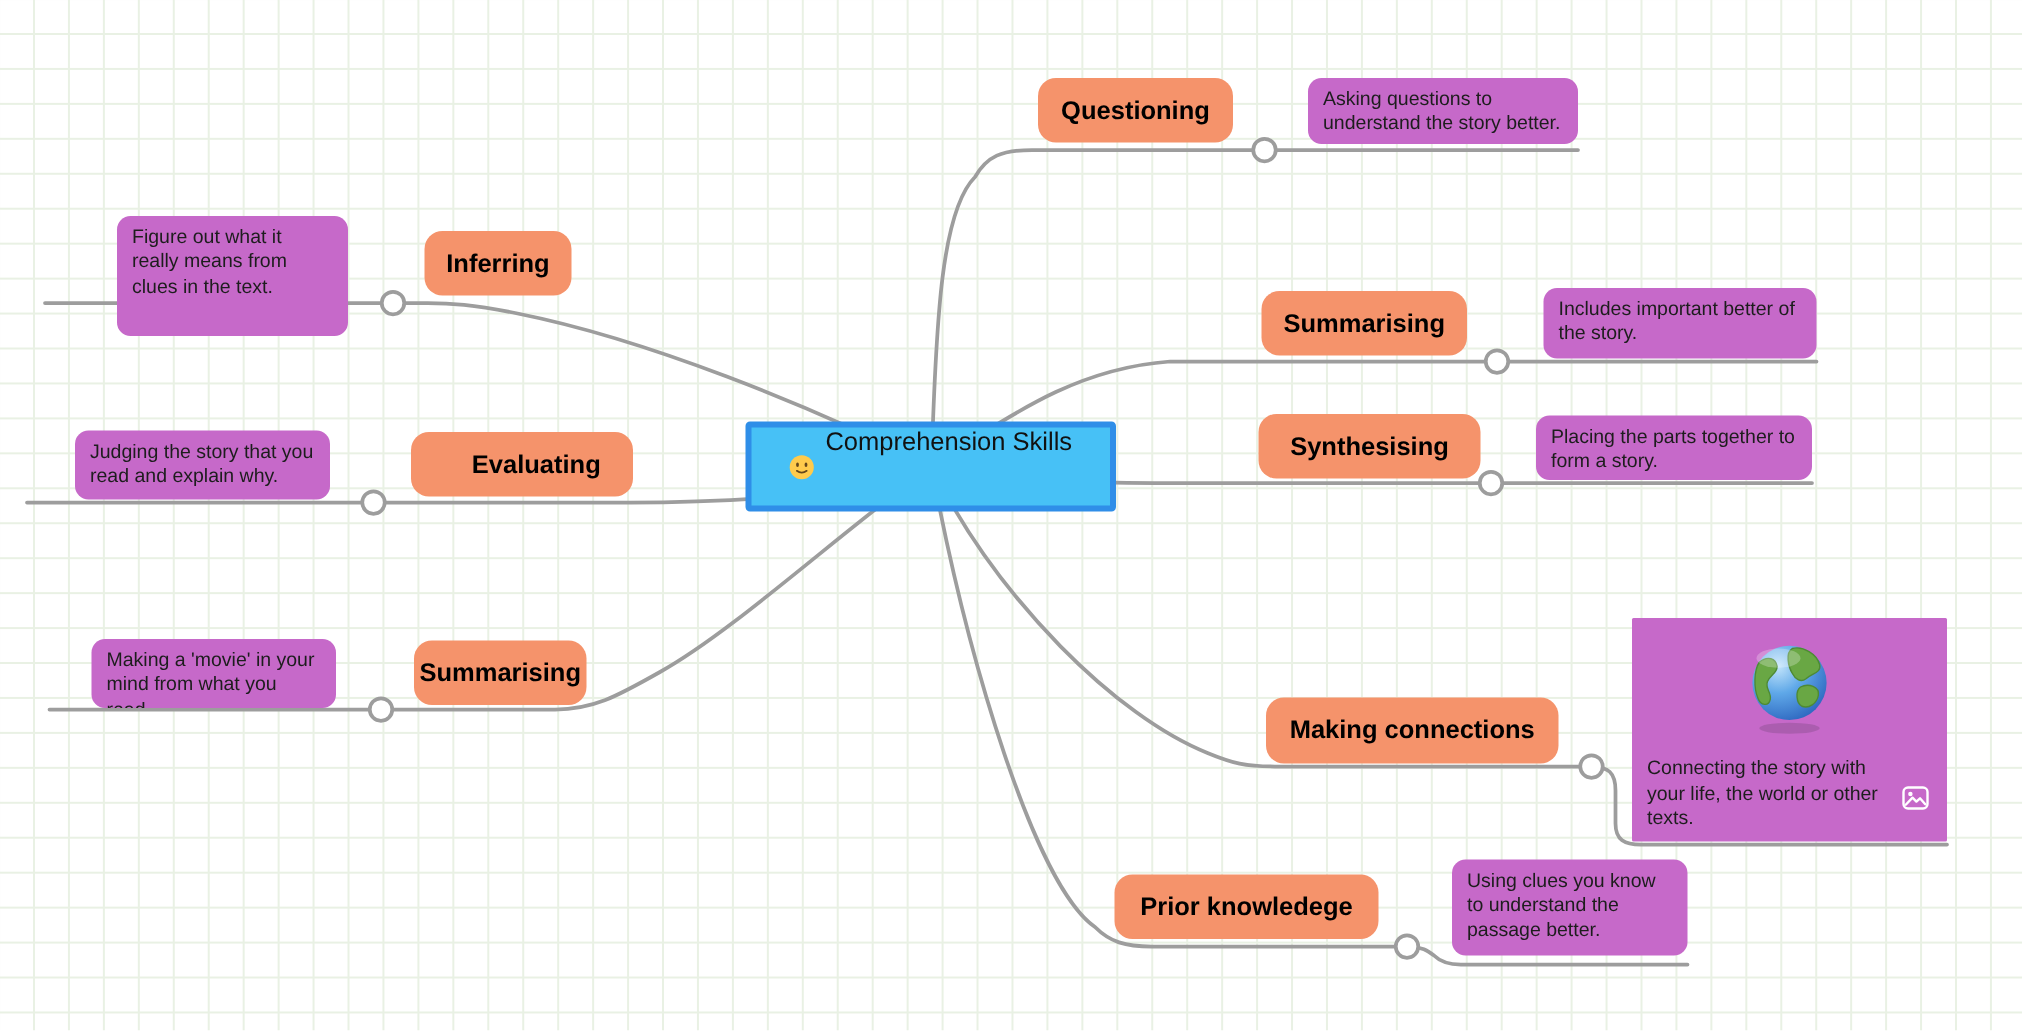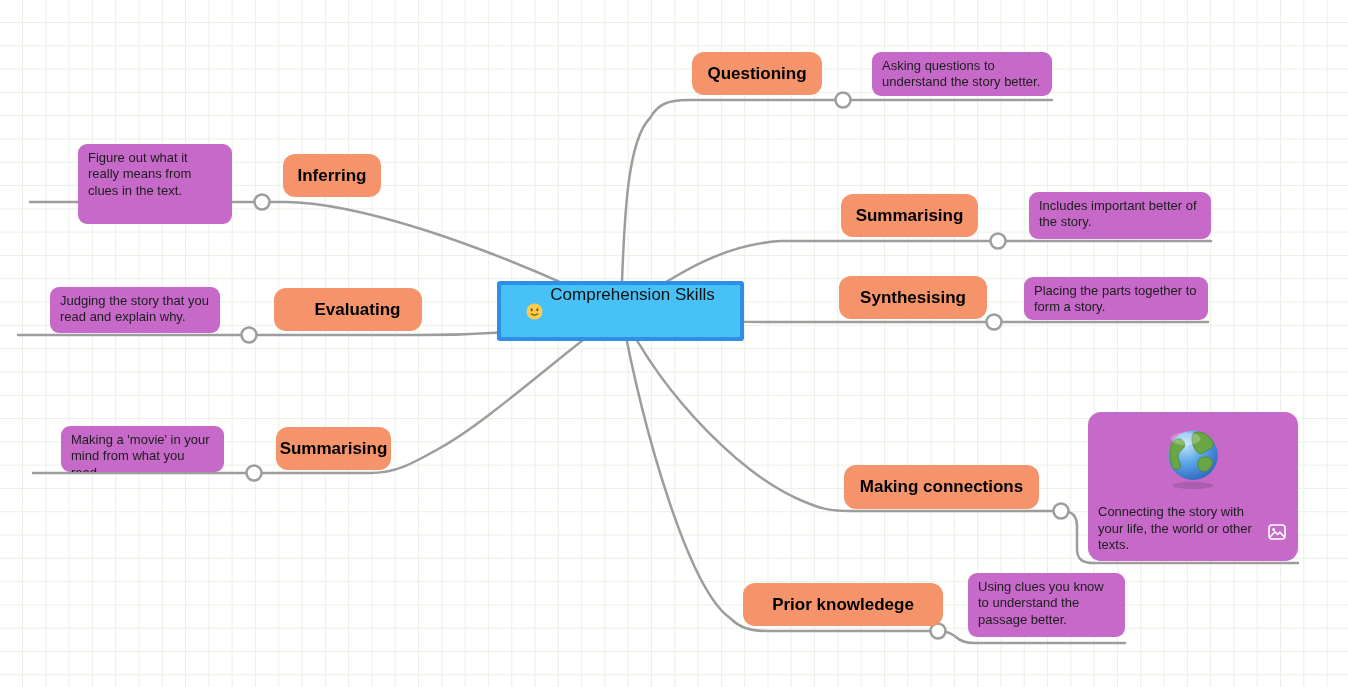--- a/index.html
+++ b/index.html
@@ -37,21 +37,21 @@
   .central{
     position:absolute;z-index:4;
     left:497px;top:281px;width:239px;height:52px;
     background:#47c1f6;border:4px solid #2f8ee8;border-radius:3px;
     display:flex;justify-content:center;gap:7px;
     font-weight:normal;font-size:17px;color:#111111;white-space:nowrap;
   }
   .bignote{
     position:absolute;z-index:3;
     left:1088px;top:412px;width:210px;height:149px;
-    background:#c669c9;border-radius:13px;box-sizing:border-box;
+    background:#c669c9;border-radius:1px;box-sizing:border-box;
   }
   .bignote .globe{position:absolute;left:50%;top:10px;transform:translateX(-50%);}
   .bignote .notetext{
     position:absolute;left:10px;bottom:8px;width:158px;
     font-size:13px;line-height:1.25;color:#1d1d1d;
   }
   .bignote .picicon{position:absolute;right:12px;top:112px;}
   .emoji-icon{display:inline-flex;align-items:center;}
 </style>
 </head>
@@ -115,21 +115,21 @@
   </div>
   <div class="topic" style="left:839px;top:276px;width:148px;height:43px;">
     <span>Synthesising</span>
   </div>
   <div class="topic" style="left:276px;top:427px;width:115px;height:43px;">
     <span>Summarising</span>
   </div>
   <div class="topic" style="left:844px;top:465px;width:195px;height:44px;text-align:center;">
     <span>Making connections</span>
   </div>
-  <div class="topic" style="left:743px;top:583px;width:200px;height:43px;align-items:center;">
+  <div class="topic" style="left:743px;top:583px;width:176px;height:43px;align-items:center;">
     <span>Prior knowledege</span>
   </div>
 
   <div class="note" style="left:872px;top:52px;width:180px;height:44px;">
     <span>Asking questions to understand the story better.</span>
   </div>
   <div class="note" style="left:78px;top:144px;width:154px;height:80px;">
     <span>Figure out what it really means from clues in the text.</span>
   </div>
   <div class="note" style="left:1029px;top:192px;width:182px;height:47px;">

